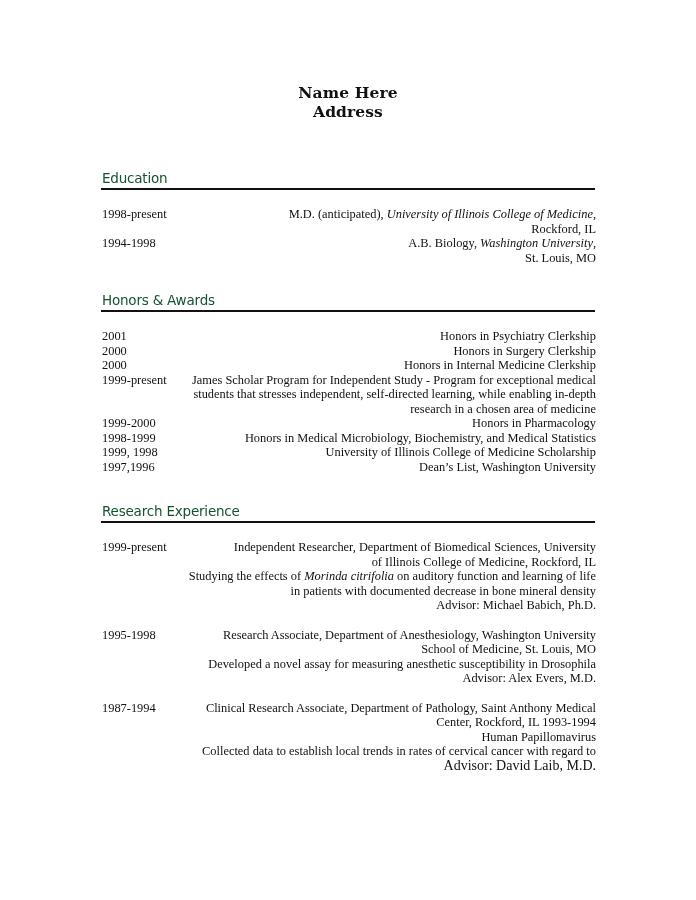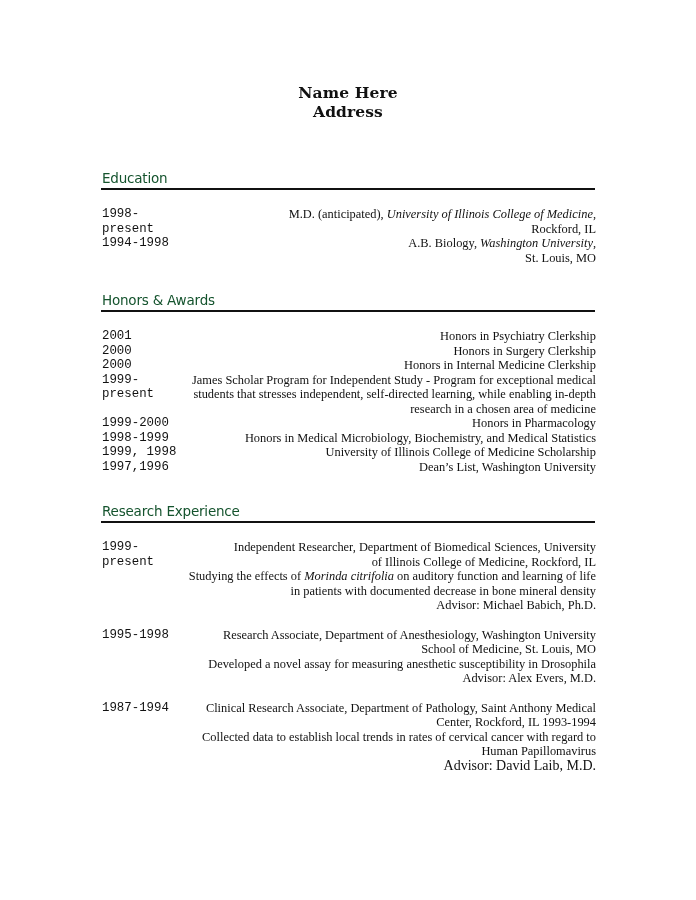--- a/index.html
+++ b/index.html
@@ -55,21 +55,20 @@
       margin-top: 17px;
       font-size: 12.4px;
       line-height: 14.5px;
     }
     .entry {
       display: flex;
     }
     .entry .date {
       width: 82px;
       flex: 0 0 82px;
-      font-family: Liberation Mono, monospace;
     }
     .entry .desc {
       flex: 1;
       text-align: right;
     }
     .entry .desc .line {
       display: block;
       white-space: nowrap;
     }
     .research .entry { margin-bottom: 15px; }
@@ -189,22 +188,22 @@
           <span class="line">Developed a novel assay for measuring anesthetic susceptibility in Drosophila</span>
           <span class="line">Advisor: Alex Evers, M.D.</span>
         </div>
       </div>
 
       <div class="entry">
         <div class="date">1987-1994</div>
         <div class="desc">
           <span class="line">Clinical Research Associate, Department of Pathology, Saint Anthony Medical</span>
           <span class="line">Center, Rockford, IL 1993-1994</span>
+          <span class="line">Human Papillomavirus</span>
           <span class="line">Collected data to establish local trends in rates of cervical cancer with regard to</span>
-          <span class="line">Human Papillomavirus</span>
           <span class="line big">Advisor: David Laib, M.D.</span>
         </div>
       </div>
 
     </div>
   </div>
 
 </div>
 
 </body></html>

